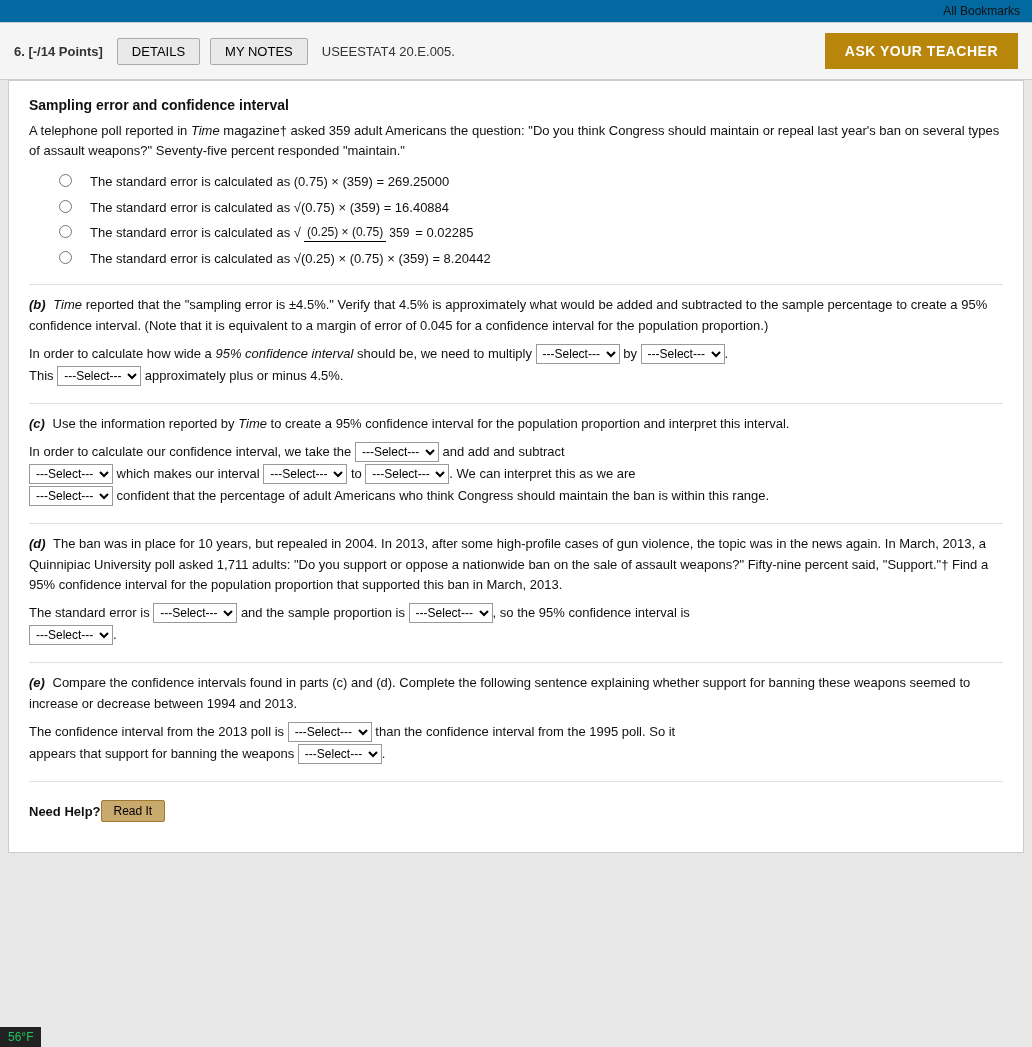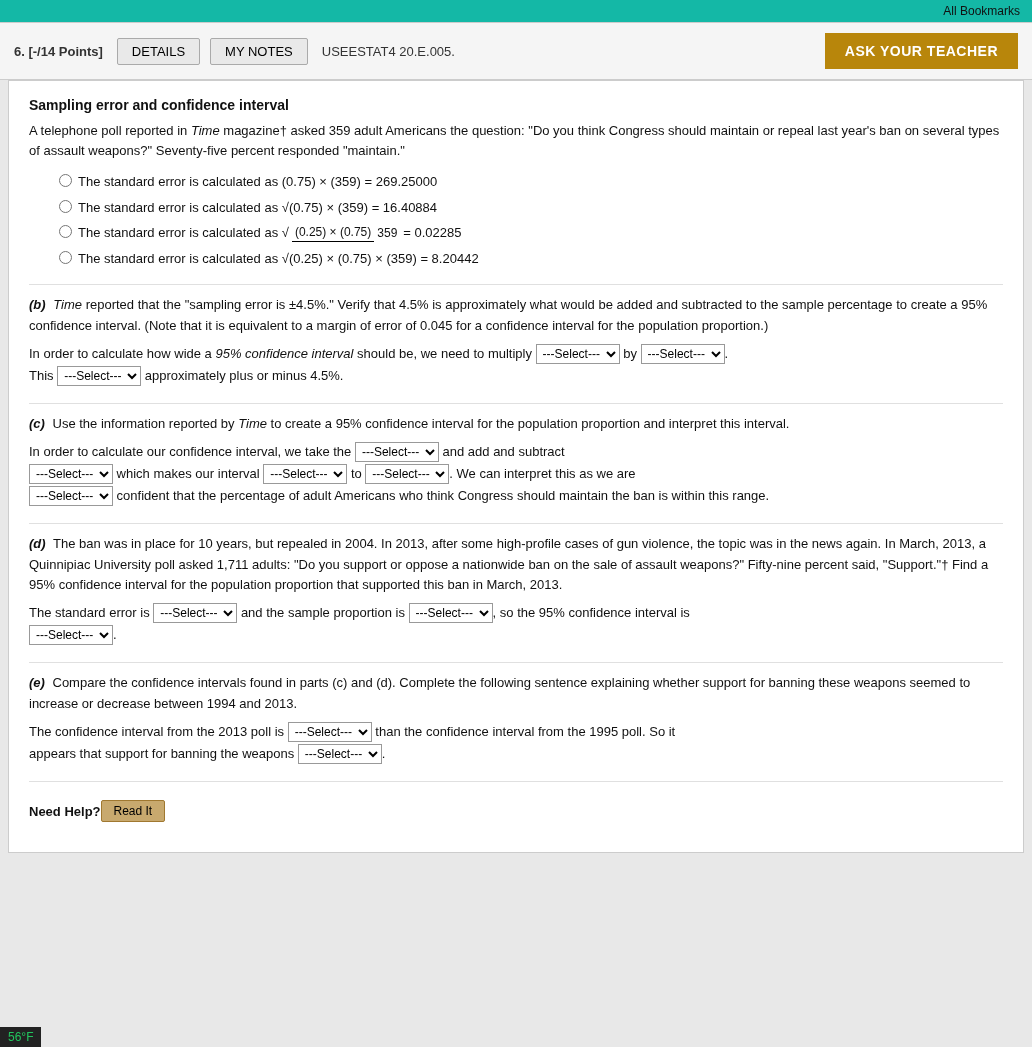--- a/index.html
+++ b/index.html
@@ -3,21 +3,21 @@
   <meta charset="utf-8">
   <style>
     * { box-sizing: border-box; margin: 0; padding: 0; }
     body {
       font-family: Arial, sans-serif;
       font-size: 13px;
       background: #e8e8e8;
       color: #111;
     }
     .top-bar {
-      background: #14b8a6;
+      background: #0369a1;
       padding: 4px 12px;
       text-align: right;
       font-size: 12px;
       border-bottom: 1px solid #ccc;
     }
     .header-row {
       display: flex;
       align-items: center;
       padding: 10px 14px;
       background: #f5f5f5;
@@ -82,21 +82,21 @@
     }
     .radio-group {
       margin-left: 30px;
     }
     .radio-item {
       display: flex;
       align-items: flex-start;
       margin-bottom: 6px;
       font-size: 13px;
       line-height: 1.5;
-      gap: 6px;
+      gap: 18px;
     }
     .radio-item input[type="radio"] {
       margin-top: 2px;
       flex-shrink: 0;
     }
     select.inline-select {
       font-size: 12px;
       padding: 1px 2px;
       border: 1px solid #999;
       background: #fff;

